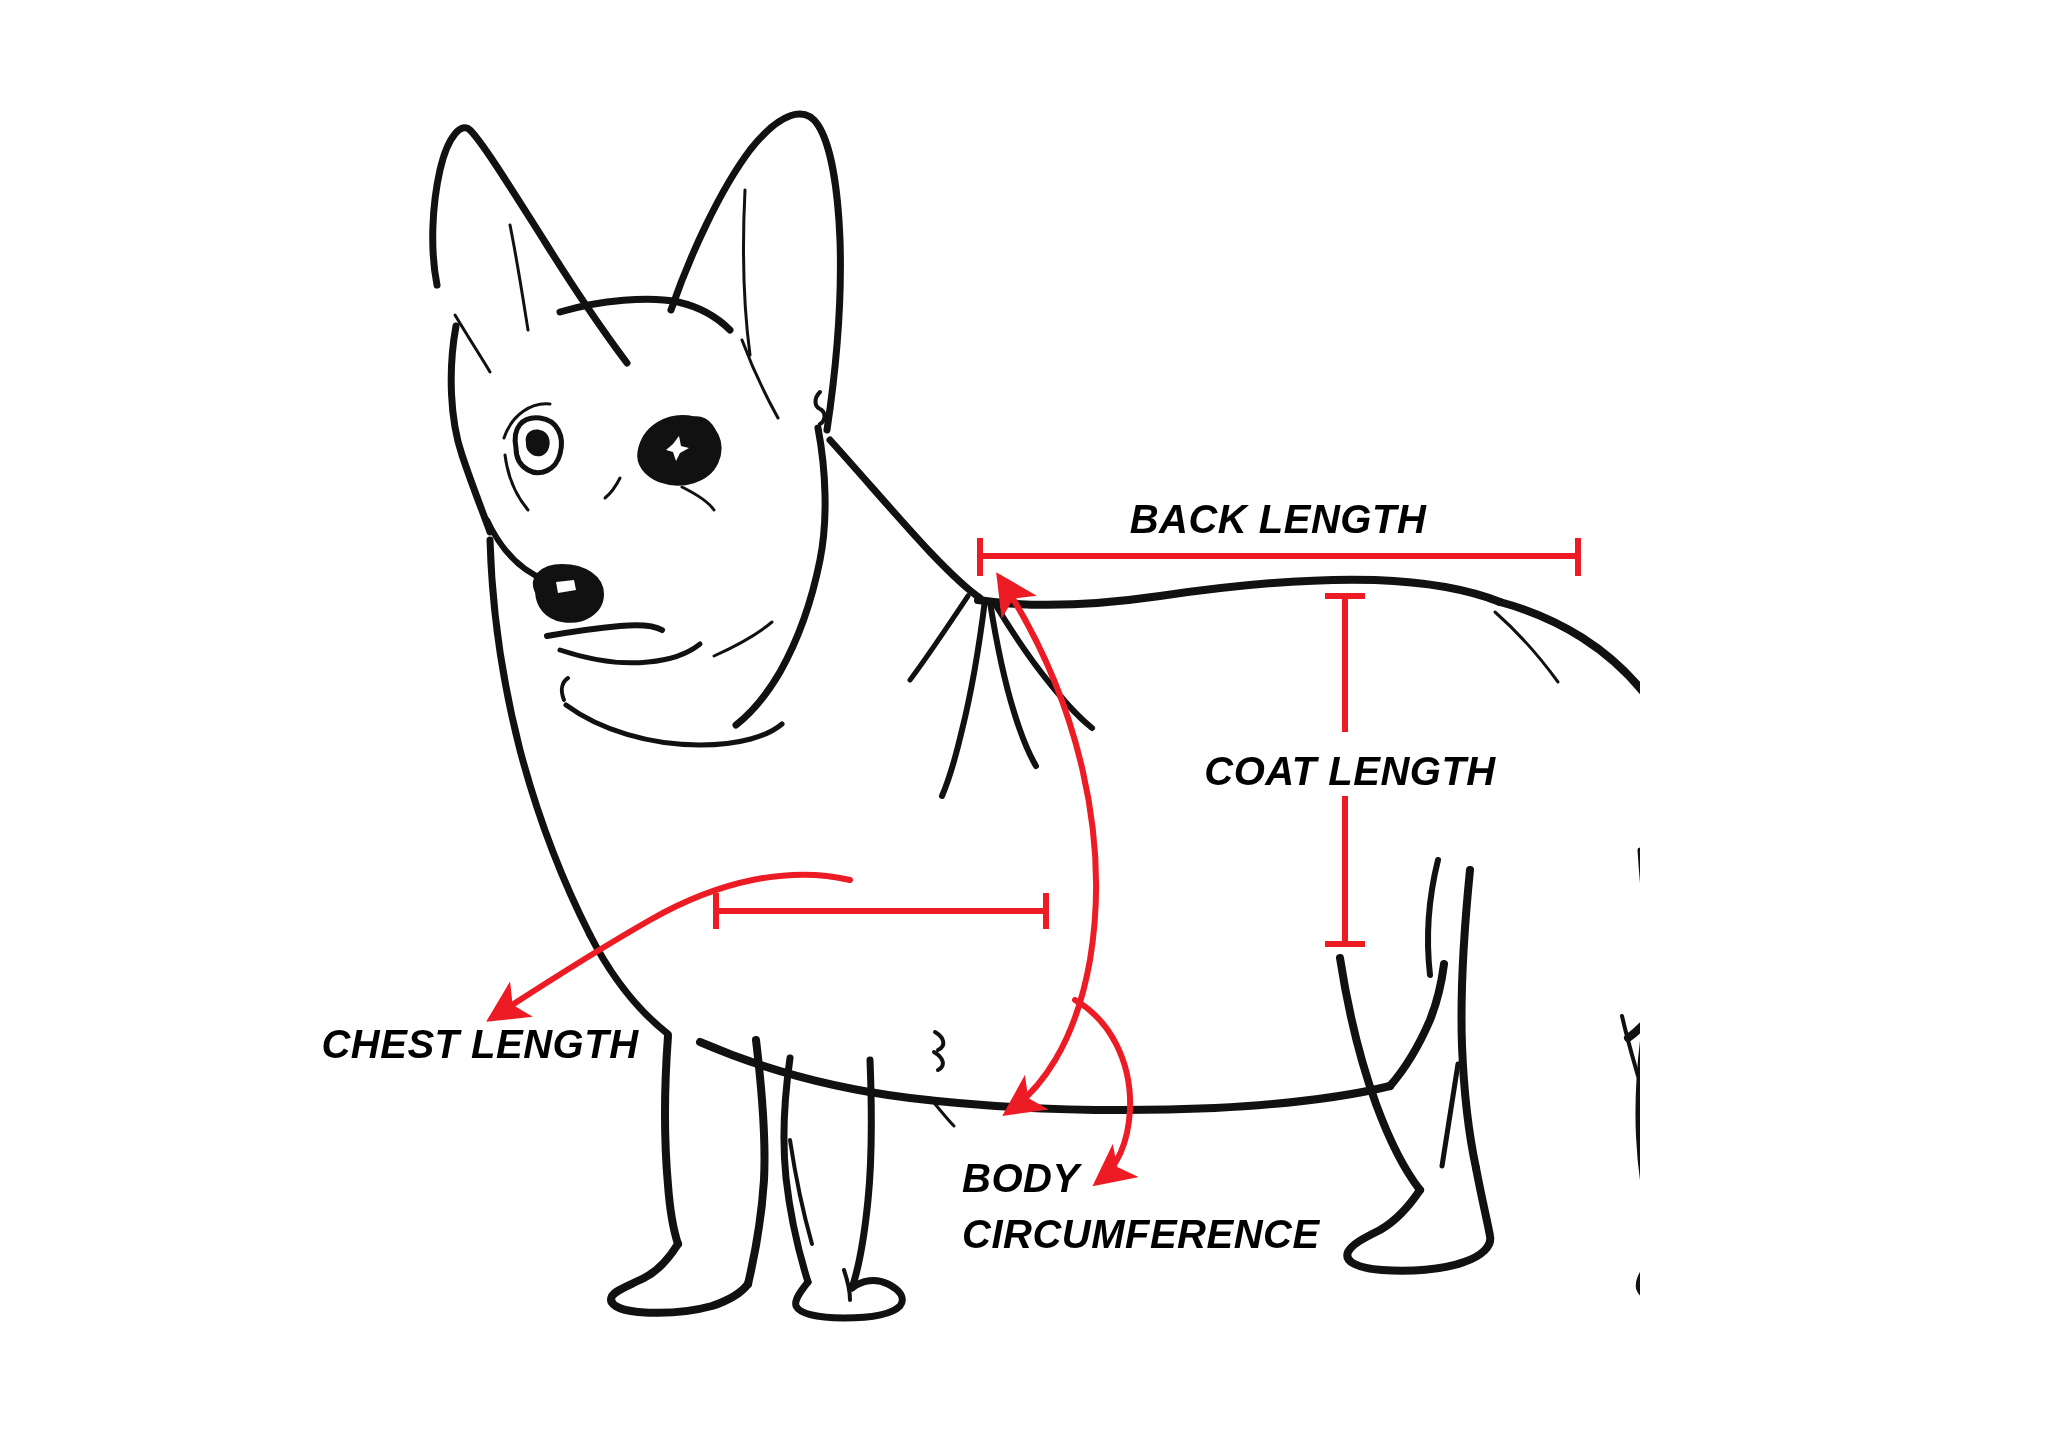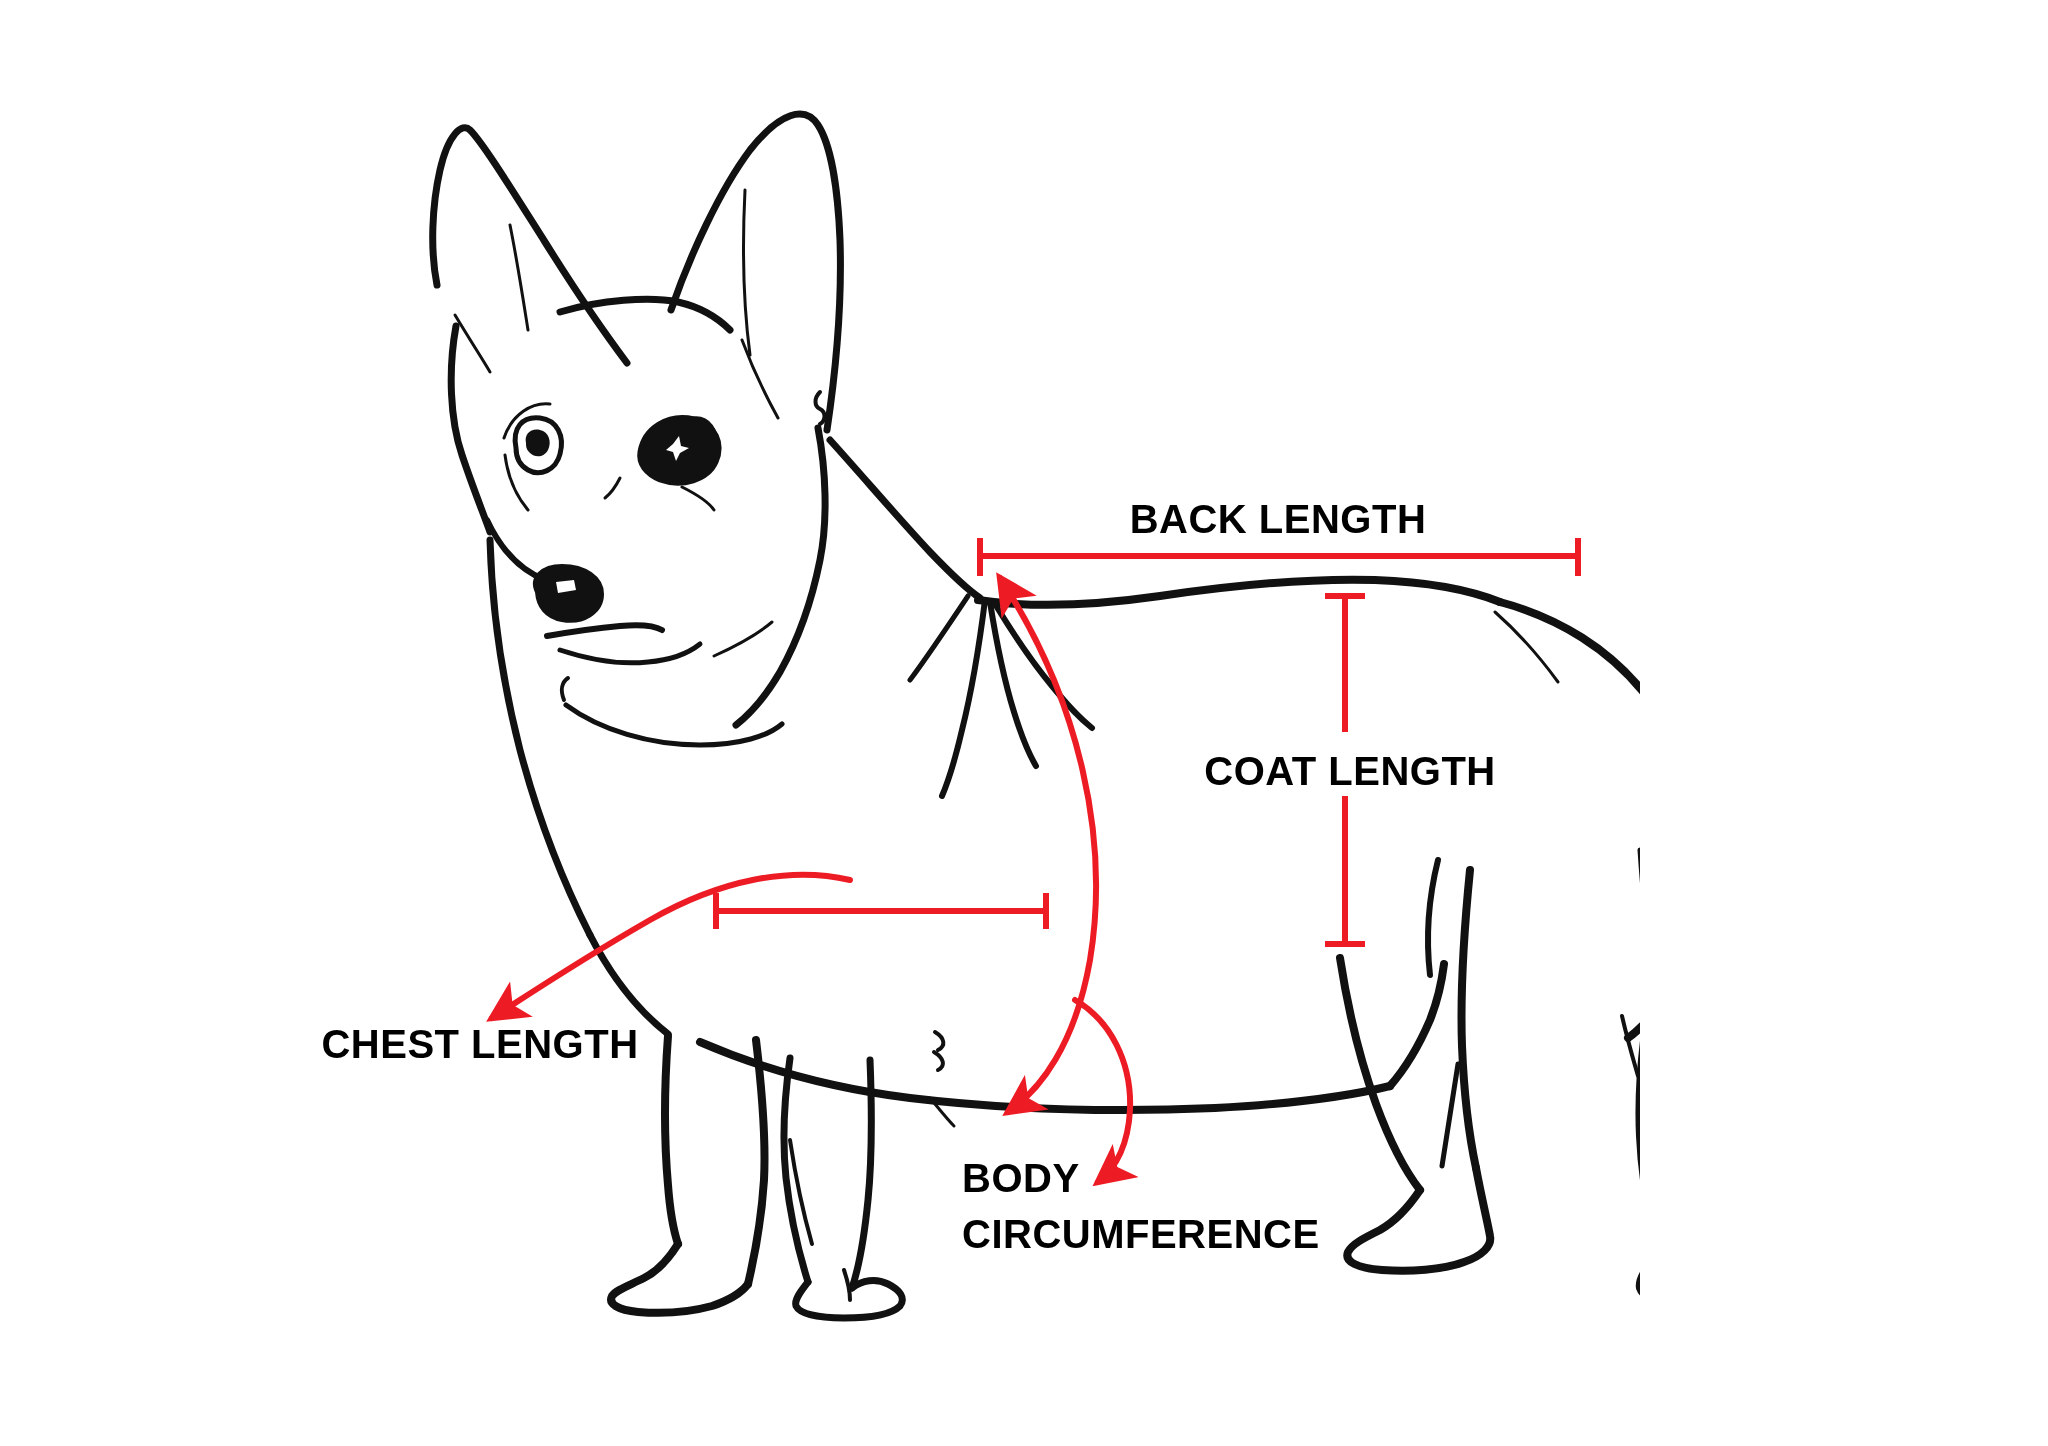--- a/index.html
+++ b/index.html
@@ -9,20 +9,21 @@
   }
   body {
     font-family: "Liberation Sans", sans-serif;
   }
   #page {
     position: relative;
     width: 1640px;
     height: 1446px;
     background: #ffffff;
     overflow: hidden;
+    font-style: italic;
   }
   #diagram {
     position: absolute;
     inset: 0;
     width: 2048px;
     height: 1446px;
   }
   .m-label {
     font-family: "Liberation Sans", sans-serif;
     font-weight: bold;

